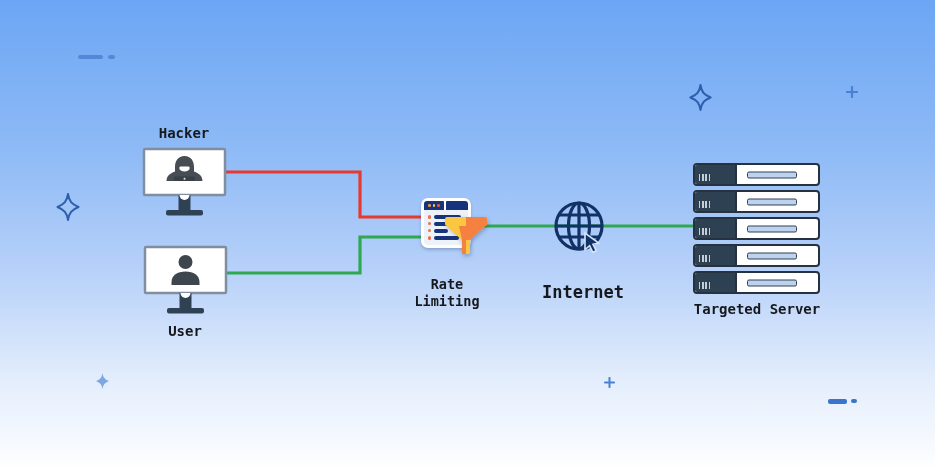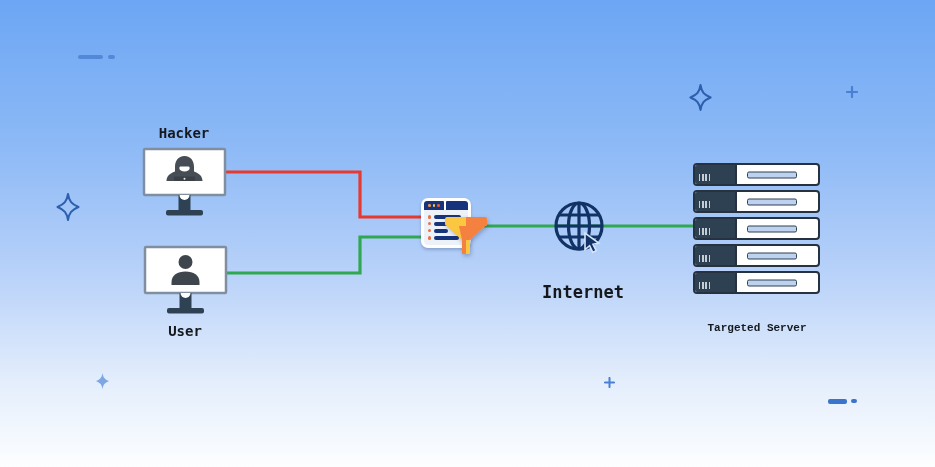--- a/index.html
+++ b/index.html
@@ -161,20 +161,22 @@
     </div>
     <svg class="abs" style="left:23px; top:19px; filter:drop-shadow(1px 2px 2px rgba(40,40,80,.3));" width="44" height="38" viewBox="0 0 44 38">
       <rect x="1" y="0" width="42" height="9" rx="2" fill="#fcc740"></rect>
       <polygon points="3,9 41,9 26,23 18,23" fill="#fcc740"></polygon>
       <rect x="18" y="22" width="8" height="15" rx="1.5" fill="#fcc740"></rect>
       <path d="M22 0 h19 a2 2 0 0 1 2 2 v5 a2 2 0 0 1 -2 2 h-19 z" fill="#f4813f"></path>
       <polygon points="15,9 41,9 26,23 18,23" fill="#f4813f"></polygon>
       <rect x="18" y="22" width="4" height="15" fill="#f4813f"></rect>
     </svg>
   </div>
+  <div class="lbl" style="left:447px; top:276px; font-size:13.5px;">Rate
+Limiting</div>
 
   <svg class="node" style="left:551px; top:199px;" width="64" height="62" viewBox="0 0 64 62">
     <g fill="none" stroke="#123265" stroke-width="3.2">
       <circle cx="28" cy="27" r="23"></circle>
       <ellipse cx="28" cy="27" rx="10.5" ry="23"></ellipse>
       <path d="M28 4 V50"></path>
       <path d="M5 27 H51"></path>
       <path d="M8 16 H48"></path>
       <path d="M8 38 H48"></path>
     </g>
@@ -207,15 +209,15 @@
       </div>
       <div class="srv-slot"></div>
     </div>
       <div class="server-unit">
       <div class="srv-dark">
         <div class="srv-vents"></div>
       </div>
       <div class="srv-slot"></div>
     </div>
     </div>
-  <div class="lbl" style="left:757px; top:320px; font-size:11px;font-family:Liberation Mono, monospace;">Targeted Server</div>
+  <div class="lbl" style="left:757px; top:301px; font-size:14px;">Targeted Server</div>
 
 </div>
 
 </body></html>

